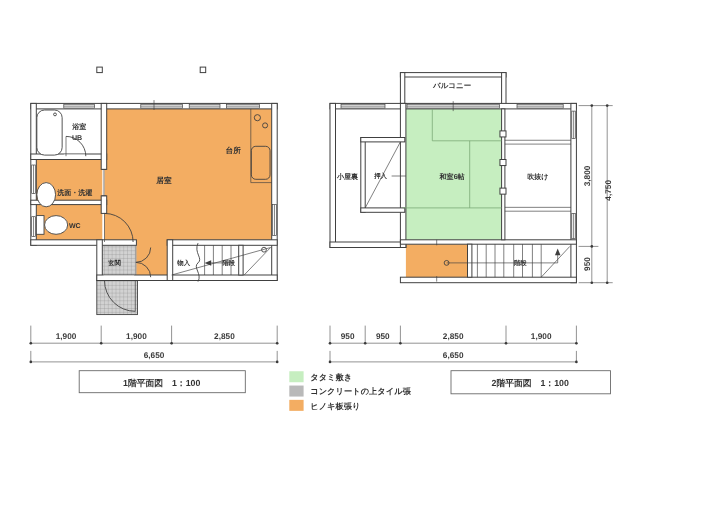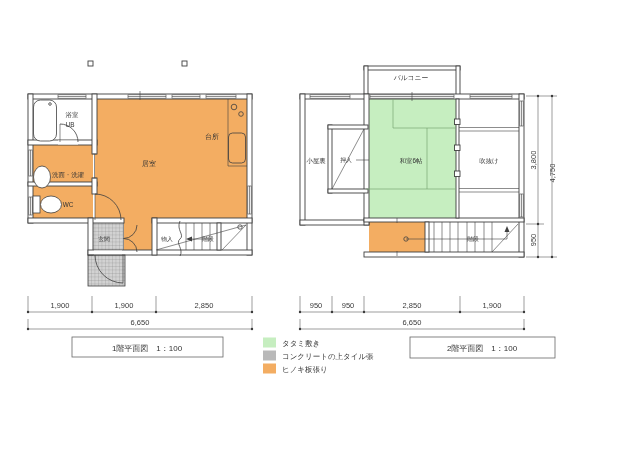--- a/index.html
+++ b/index.html
@@ -1,17 +1,17 @@
 <!DOCTYPE html>
 <html><head>
 <meta charset="utf-8">
 <style>
   html,body{margin:0;padding:0;background:#fff;}
   #stage{position:relative;width:640px;height:465px;background:#ffffff;overflow:hidden;
-         font-family:"Liberation Sans","DejaVu Sans",sans-serif;}
+         font-family:"Liberation Sans","DejaVu Sans",sans-serif;font-weight:bold;}
   svg{position:absolute;left:0;top:0;}
   .w   {fill:#ffffff;stroke:#3f3f3f;stroke-width:0.9;}
   .ln2 {stroke:#3f3f3f;stroke-width:0.6;fill:none;}
   .thin{stroke:#5a5a5a;stroke-width:0.6;fill:none;}
   .winr{fill:#ffffff;stroke:#3f3f3f;stroke-width:0.6;}
   .tat {stroke:#79a874;stroke-width:0.7;}
   .fix {fill:#ffffff;stroke:#3f3f3f;stroke-width:0.8;}
   .fixn{fill:none;stroke:#3f3f3f;stroke-width:0.8;}
   text {fill:#333333;}
   .lbl {font-size:6.4px;text-anchor:middle;}

